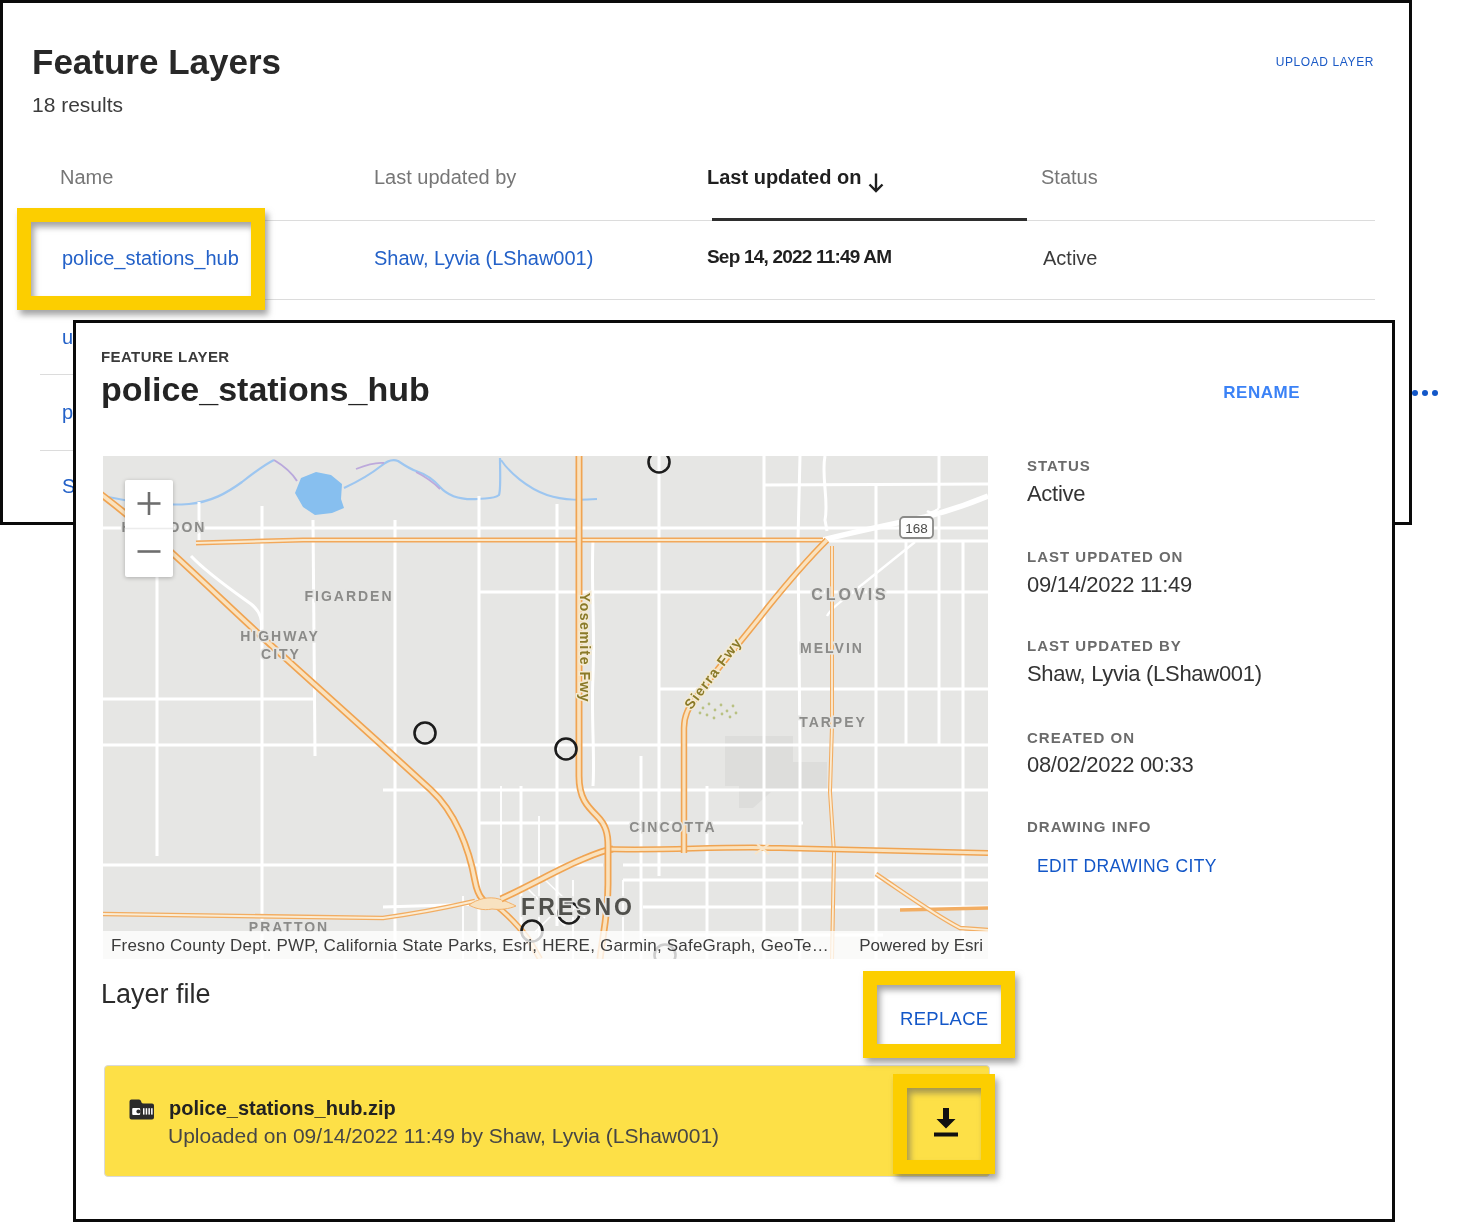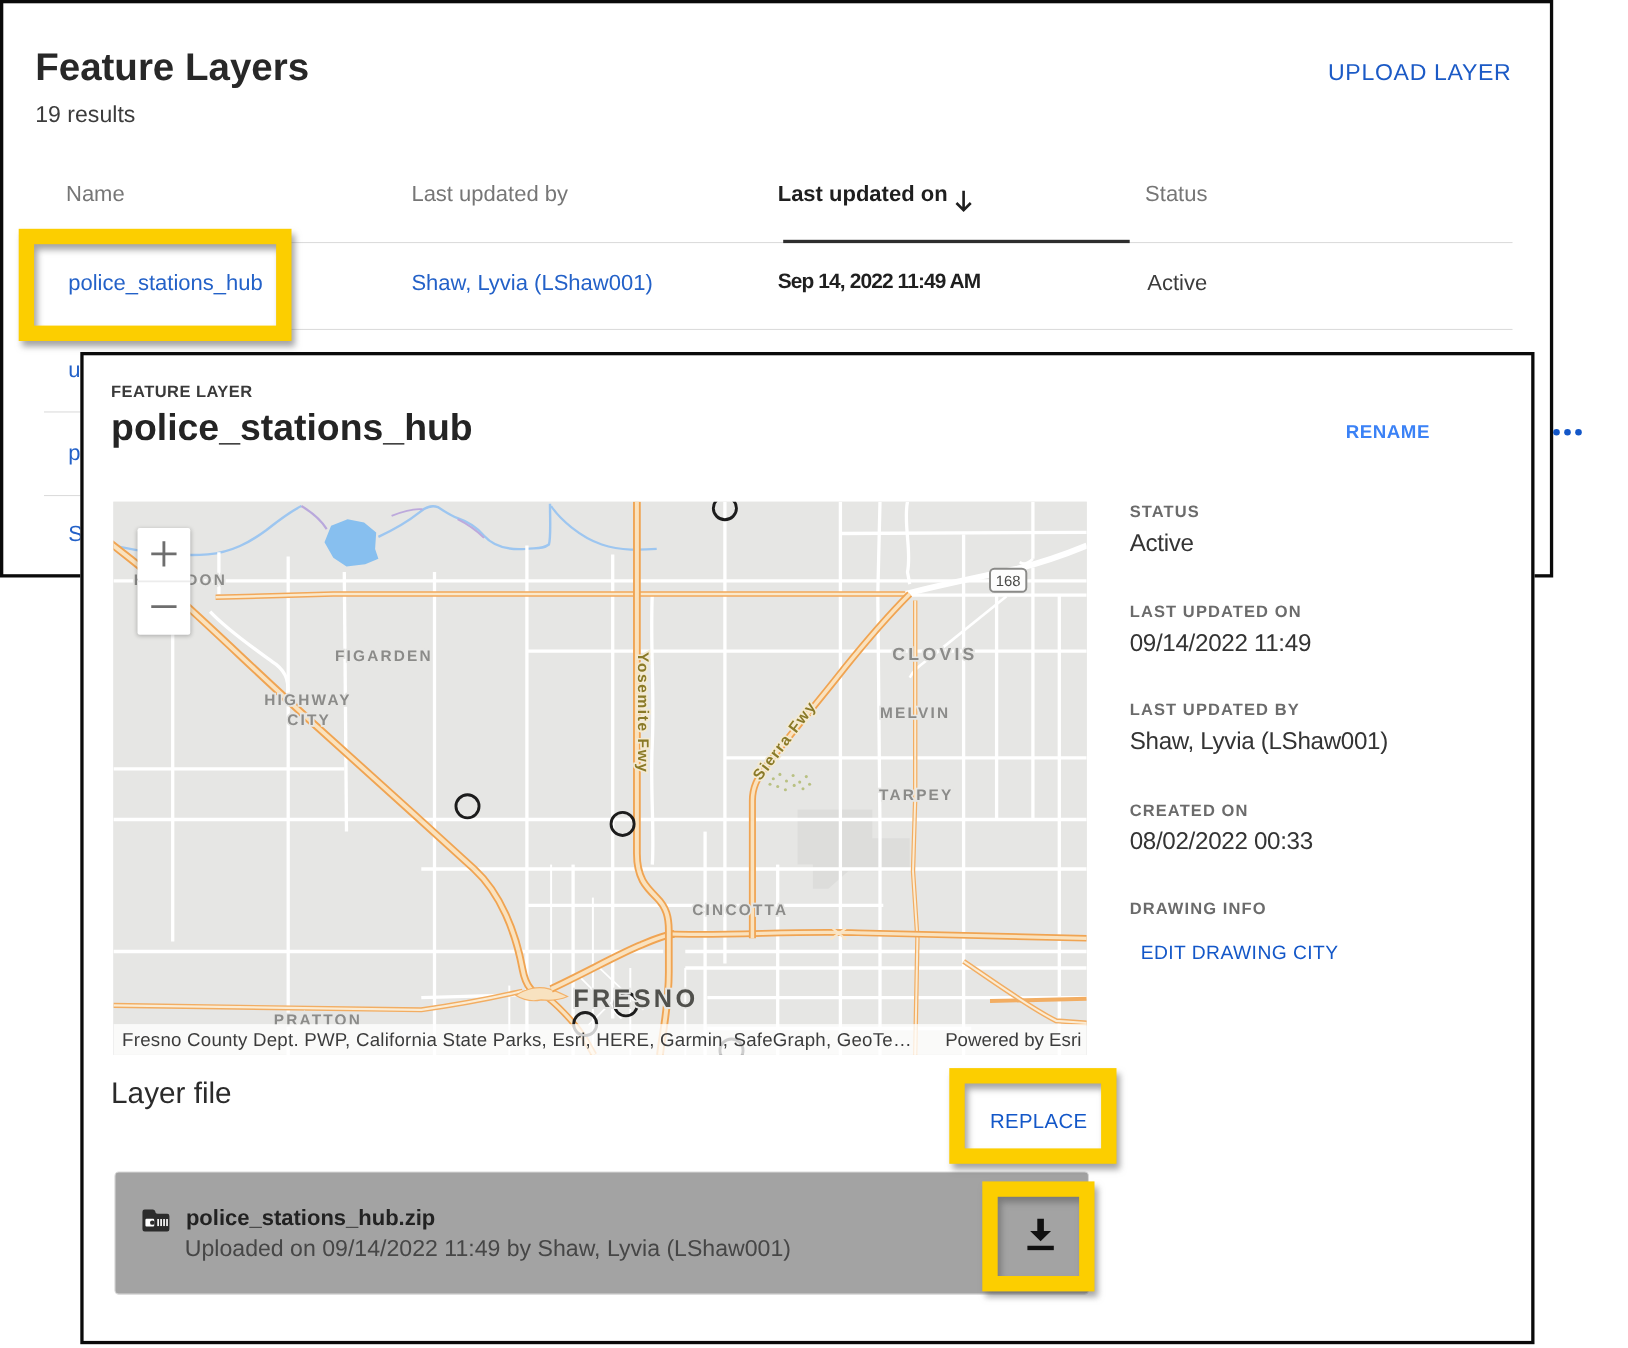--- a/index.html
+++ b/index.html
@@ -10,22 +10,22 @@
 #modal{position:absolute;left:73px;top:320px;width:1322px;height:902px;border:3px solid #0a0a0a;background:#fff}
 .hl{position:absolute;border:14px solid #FCCE00;filter:drop-shadow(3px 5px 3px rgba(90,90,90,.55));z-index:50}
 .lbl{position:absolute;font-size:15px;font-weight:bold;letter-spacing:1px;color:#6b6b6b}
 .val{position:absolute;font-size:22px;letter-spacing:-0.3px;color:#343434}
 </style>
 </head>
 <body>
 
 <div id="win1">
   <div class="abs" style="left:29px;top:39px;font-size:35px;font-weight:bold;color:#282828">Feature Layers</div>
-  <div class="abs" style="left:29px;top:90px;font-size:21px;color:#3c3c3c">19 results</div>
-  <div class="abs" style="right:35px;top:52px;font-size:21px;letter-spacing:0.6px;color:#1b5ac6">UPLOAD LAYER</div>
+  <div class="abs" style="left:29px;top:90px;font-size:21px;color:#3c3c3c">18 results</div>
+  <div class="abs" style="right:35px;top:52px;font-size:12px;letter-spacing:0.6px;color:#1b5ac6">UPLOAD LAYER</div>
 
   <div class="abs" style="left:57px;top:163px;font-size:20px;color:#767676">Name</div>
   <div class="abs" style="left:371px;top:163px;font-size:20px;color:#767676">Last updated by</div>
   <div class="abs" style="left:704px;top:163px;font-size:20px;font-weight:bold;color:#1f1f1f">Last updated on</div>
   <svg class="abs" style="left:863px;top:168px" width="20" height="24" viewBox="0 0 20 24">
       <path d="M10,2.5 L10,20 M3.5,13.5 L10,20 L16.5,13.5" stroke="#1f1f1f" stroke-width="2.4" fill="none"></path>
     </svg>
   <div class="abs" style="left:1038px;top:163px;font-size:20px;color:#767676">Status</div>
   <div class="abs" style="left:40px;top:217px;width:1332px;height:1px;background:#dcdcdc"></div>
   <div class="abs" style="left:709px;top:215px;width:315px;height:3px;background:#2e2e2e"></div>
@@ -221,21 +221,21 @@
   <div class="val" style="left:951px;top:249px">09/14/2022 11:49</div>
   <div class="lbl" style="left:951px;top:314px">LAST UPDATED BY</div>
   <div class="val" style="left:951px;top:338px">Shaw, Lyvia (LShaw001)</div>
   <div class="lbl" style="left:951px;top:406px">CREATED ON</div>
   <div class="val" style="left:951px;top:429px">08/02/2022 00:33</div>
   <div class="lbl" style="left:951px;top:495px">DRAWING INFO</div>
   <div class="abs" style="left:961px;top:533px;font-size:17.5px;letter-spacing:0.4px;color:#1357c8">EDIT DRAWING CITY</div>
 
   <div class="abs" style="left:25px;top:656px;font-size:27px;color:#2b2b2b">Layer file</div>
   <div class="abs" style="left:824px;top:685px;font-size:18.5px;font-weight:normal;letter-spacing:0.3px;color:#1357c8">REPLACE</div>
-  <div class="abs" style="left:28px;top:742px;width:886px;height:112px;border:1px solid #d9d9d9;border-radius:4px;background:#a3a3a3">
+  <div class="abs" style="left:28px;top:742px;width:886px;height:112px;border:1px solid #d9d9d9;border-radius:4px;background:#fde047">
     <svg class="abs" style="left:23px;top:33px" width="27" height="21" viewBox="0 0 27 21">
       <path d="M1.5 2.5 Q1.5 0.5 3.5 0.5 L11 0.5 Q12.5 0.5 13 2 L13.5 3.5 Q14 4.5 15.5 4.5 L24 4.5 Q26 4.5 26 6.5 L26 18.5 Q26 20.5 24 20.5 L3.5 20.5 Q1.5 20.5 1.5 18.5 Z" fill="#2b2b2b"></path>
       <rect x="4.2" y="9" width="8" height="7" rx="1" fill="#fff"></rect>
       <circle cx="10.4" cy="12.5" r="2" fill="#2b2b2b"></circle>
       <rect x="15" y="9.2" width="1.5" height="6.4" fill="#fff"></rect>
       <rect x="17.7" y="9.2" width="1.5" height="6.4" fill="#fff"></rect>
       <rect x="20.4" y="9.2" width="1.5" height="6.4" fill="#fff"></rect>
       <rect x="23.1" y="9.2" width="1.5" height="6.4" fill="#fff"></rect>
     </svg>
     <div class="abs" style="left:64px;top:31px;font-size:20px;font-weight:bold;color:#222">police_stations_hub.zip</div>

